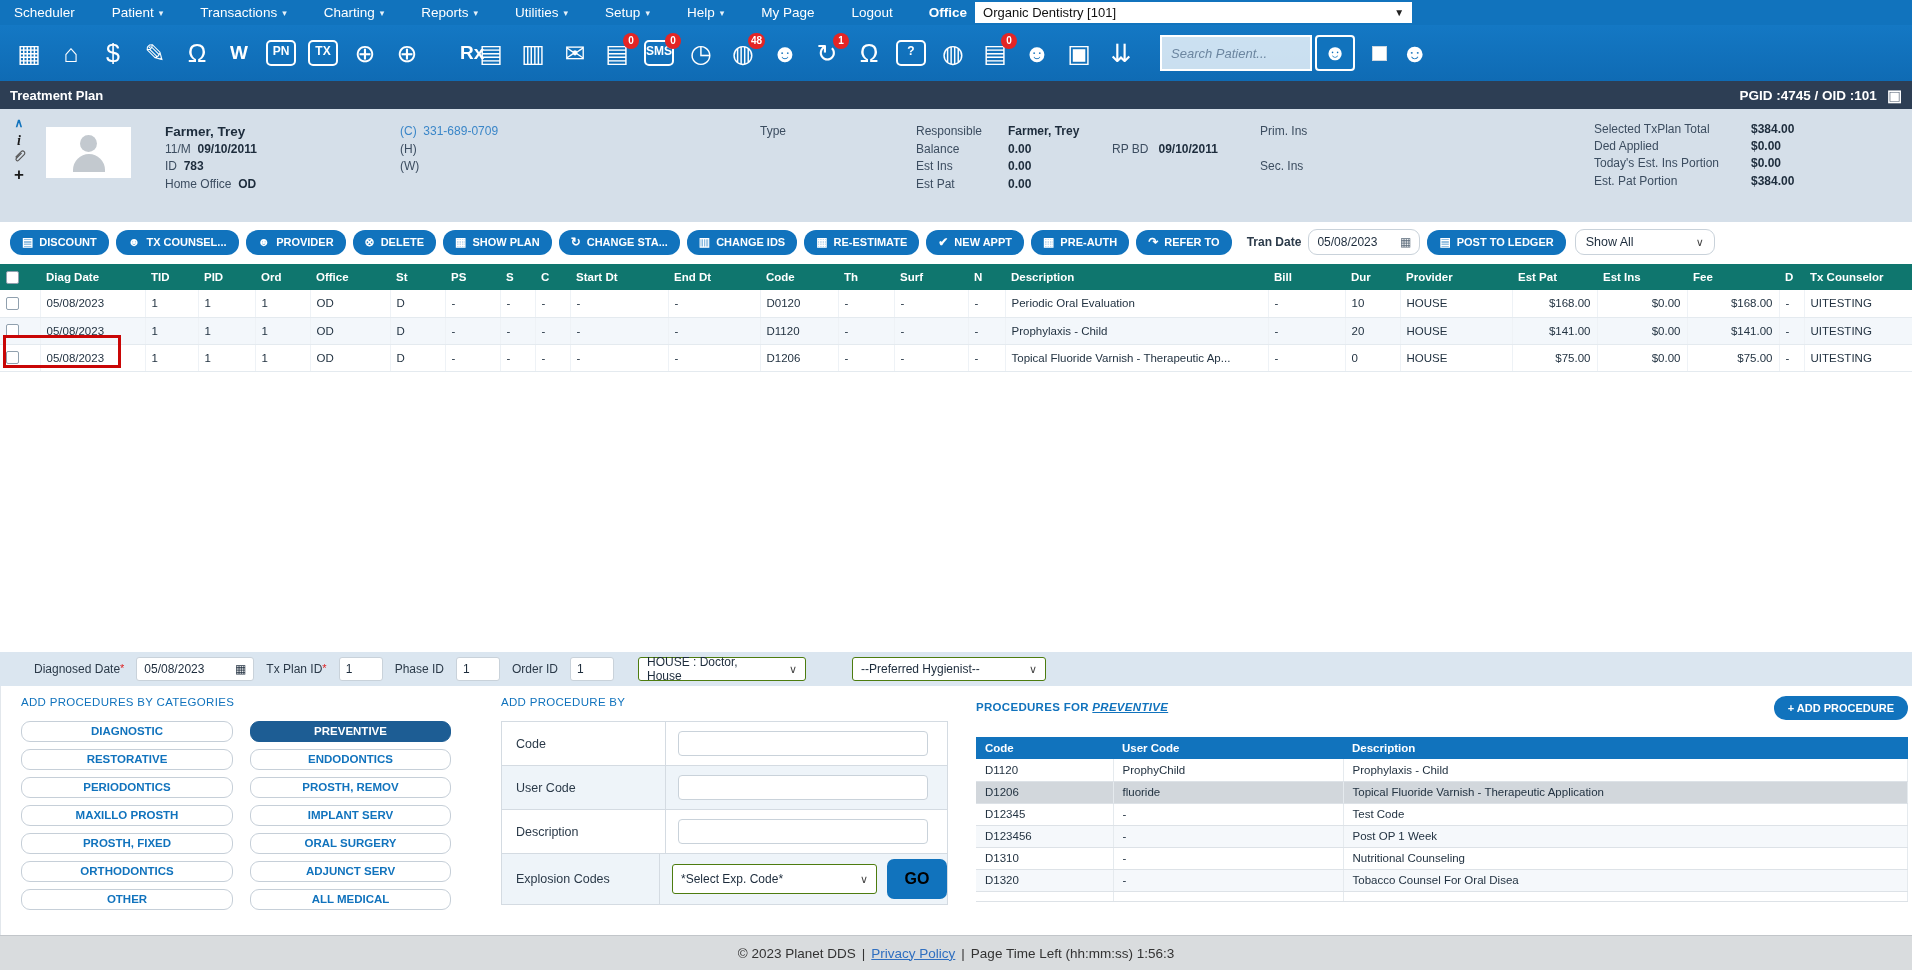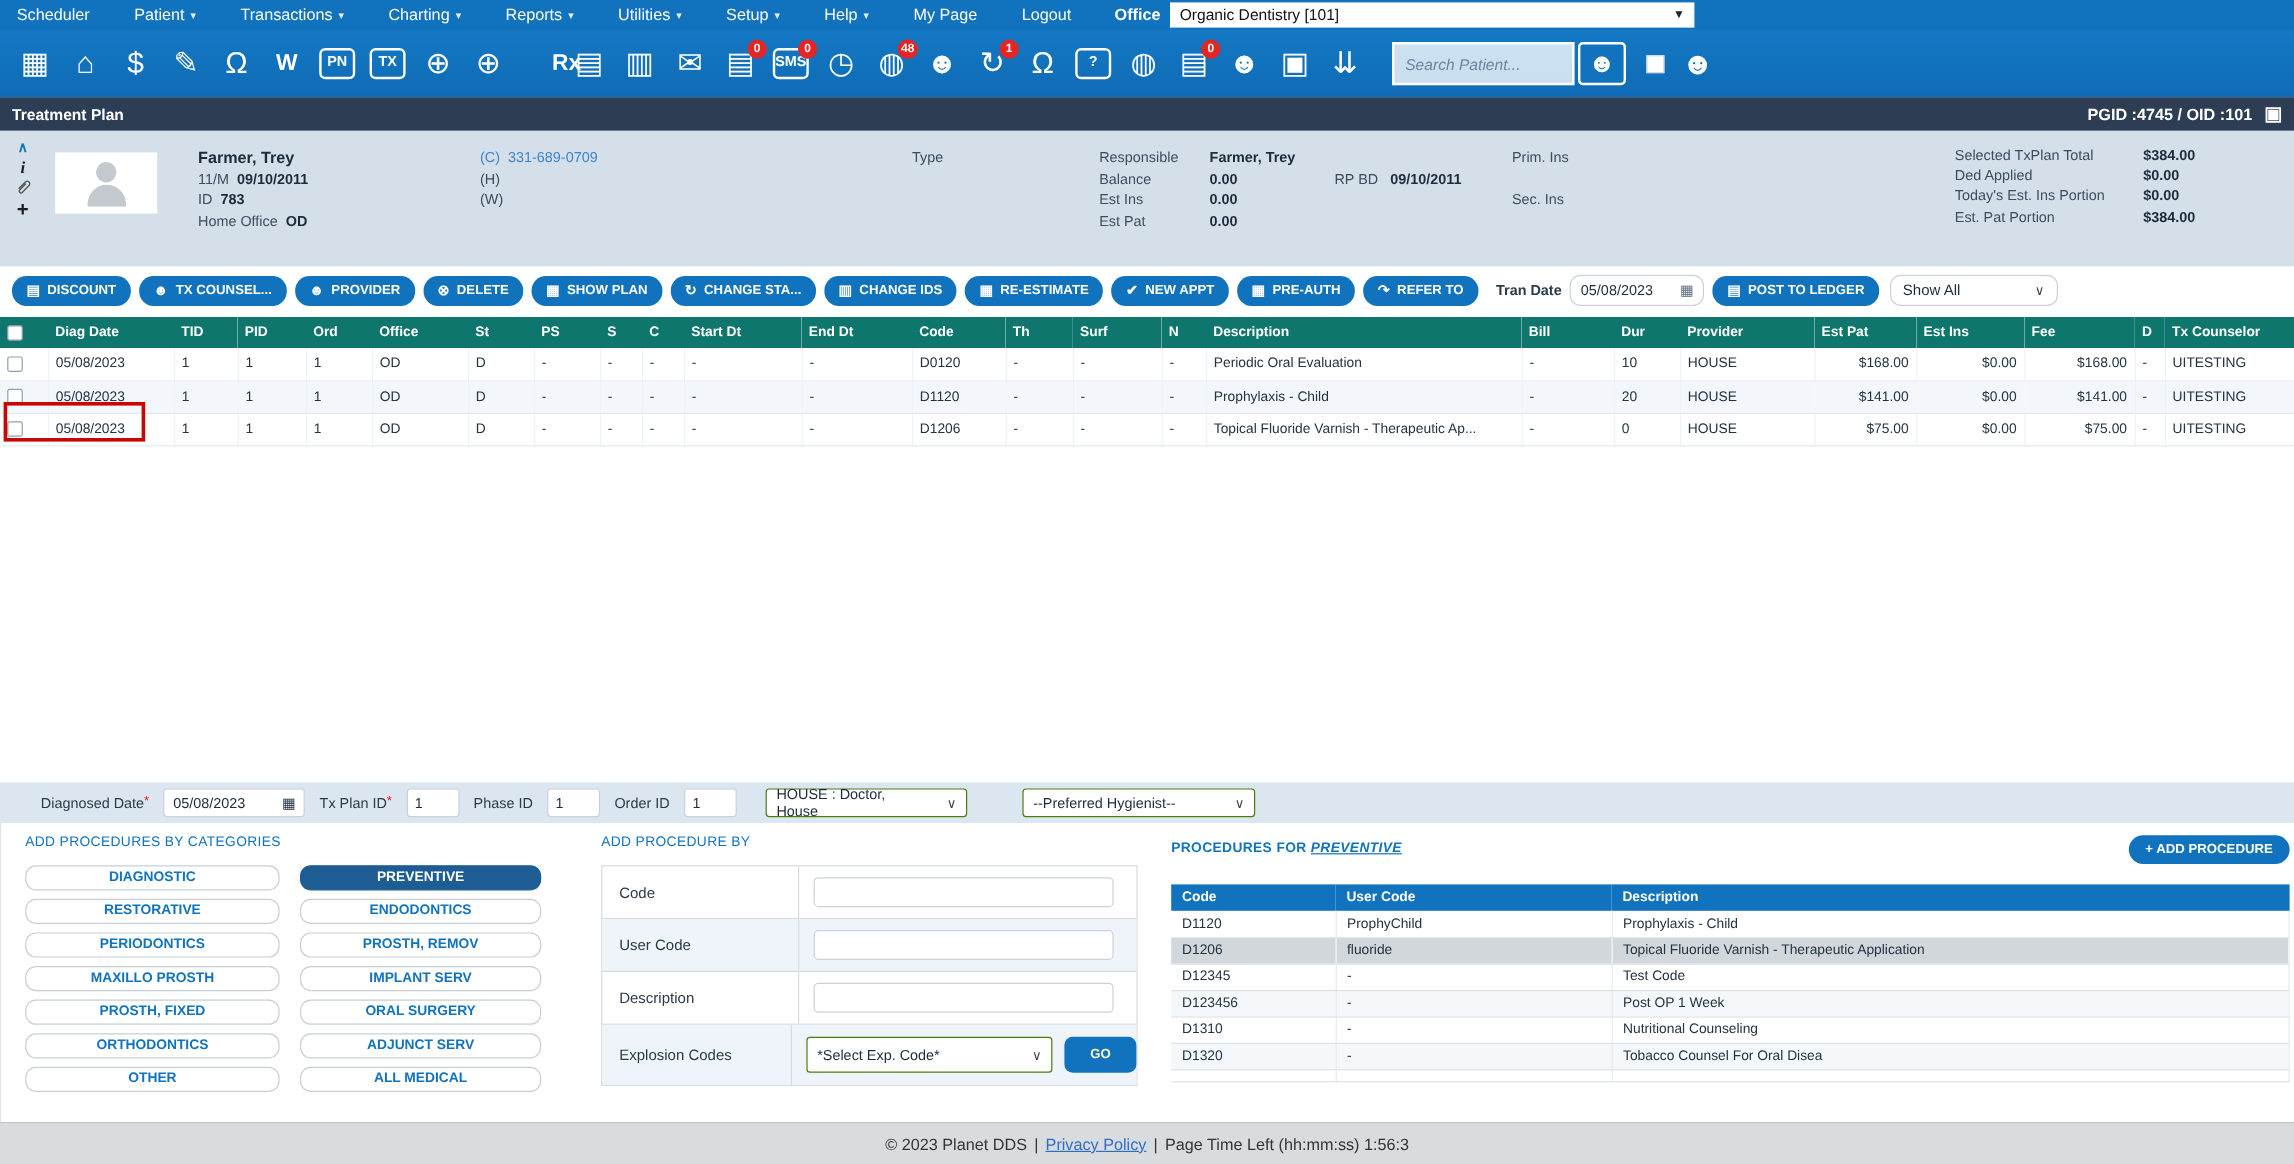--- a/index.html
+++ b/index.html
@@ -57,21 +57,21 @@
   .pcol-type { left:760px; }
   .pcol-resp { left:916px; }
   .resp-line { display:flex; }
   .resp-line .lbl { width:92px; }
   .resp-line .val { font-weight:bold; color:#1d2c3c; min-width:96px; }
   .resp-line .rpbd-l { margin-left:8px; }
   .resp-line .rpbd-v { font-weight:bold; color:#1d2c3c; margin-left:10px; }
   .pcol-ins { left:1260px; }
   .pcol-ins div { height:17.5px; }
   .pcol-sum { left:1594px; top:12px; line-height:17.2px; }
-  .sum-line { display:flex;margin-left:35px; }
+  .sum-line { display:flex; }
   .sum-line .lbl { width:157px; }
   .sum-line .val { font-weight:bold; color:#1d2c3c; }
 
   
   .actions { height:36px; background:#fff; display:flex; align-items:center; gap:7px; padding:4px 2px 0 10px; }
   .abtn { display:flex; align-items:center; gap:6px; height:25px; padding:0 12px; background:#1173bd; border:none; border-radius:12px; color:#fff; font-size:11px; font-weight:bold; font-family:"Liberation Sans",sans-serif; cursor:pointer; white-space:nowrap; }
   .abtn .ic { font-size:12px; }
   .tran-label { font-size:12px; font-weight:bold; color:#2b3a49; margin-left:8px; }
   .date-box { display:flex; align-items:center; justify-content:space-between; width:112px; height:26px; background:#fff; border:1px solid #c9d2da; border-radius:9px; padding:0 8px; font-size:12px; color:#1d2c3c; cursor:pointer; }
   .date-box .cal { color:#5a6a7a; font-size:12px; }
@@ -110,21 +110,21 @@
 
   .add-by { position:absolute; left:500px; top:10px; width:447px; }
   .ab-box { margin-top:13px; border:1px solid #d4dbe2; }
   .ab-row { display:flex; align-items:center; height:44px; border-bottom:1px solid #d4dbe2; }
   .ab-row:last-child { border-bottom:none; height:50px; }
   .ab-row:nth-child(even) { background:#eef4f9; }
   .ab-label { width:164px; padding-left:14px; font-size:12.5px; color:#2b3a49; align-self:stretch; display:flex; align-items:center; border-right:1px solid #d4dbe2; }
   .ab-field { flex:1; display:flex; align-items:center; padding-left:12px; gap:10px; }
   .ab-input { width:250px; height:25px; border:1px solid #c9d2da; border-radius:4px; font-size:12px; padding:0 6px; font-family:"Liberation Sans",sans-serif; }
   .ab-select { width:205px; height:30px; }
-  .go-btn { width:60px; height:30px; background:#1173bd; color:#fef9c3; border:none; border-radius:7px; font-size:11px; font-weight:bold; cursor:pointer; font-family:"Liberation Sans",sans-serif; }
+  .go-btn { width:60px; height:40px; background:#1173bd; color:#000000; border:none; border-radius:7px; font-size:16px; font-weight:bold; cursor:pointer; font-family:"Liberation Sans",sans-serif; }
 
   .procs { position:absolute; left:975px; top:10px; width:932px; }
   .procs-head { display:flex; align-items:flex-start; justify-content:space-between; }
   .procs-title { font-size:11.5px; font-weight:bold; color:#1173bd; letter-spacing:.3px; padding-top:5px; }
   .procs-title .cat-name { text-decoration:underline; font-style:italic; color:#1173bd; }
   .addproc-btn { height:24px; padding:0 14px; background:#1173bd; color:#fff; border:none; border-radius:12px; font-size:11px; font-weight:bold; cursor:pointer; font-family:"Liberation Sans",sans-serif; }
   table.ptable { width:932px; border-collapse:collapse; table-layout:fixed; margin-top:17px; }
   table.ptable th { height:22px; background:#1173bd; color:#fff; font-size:11.5px; font-weight:bold; text-align:left; padding:0 9px; }
   table.ptable td { height:22px; font-size:11.5px; color:#233342; padding:0 9px; border-bottom:1px solid #dde2e7; border-right:1px solid #e5eaee; white-space:nowrap; overflow:hidden; background:#fff; cursor:pointer; }
   table.ptable tbody tr:nth-child(even) td { background:#f5f8fb; }

